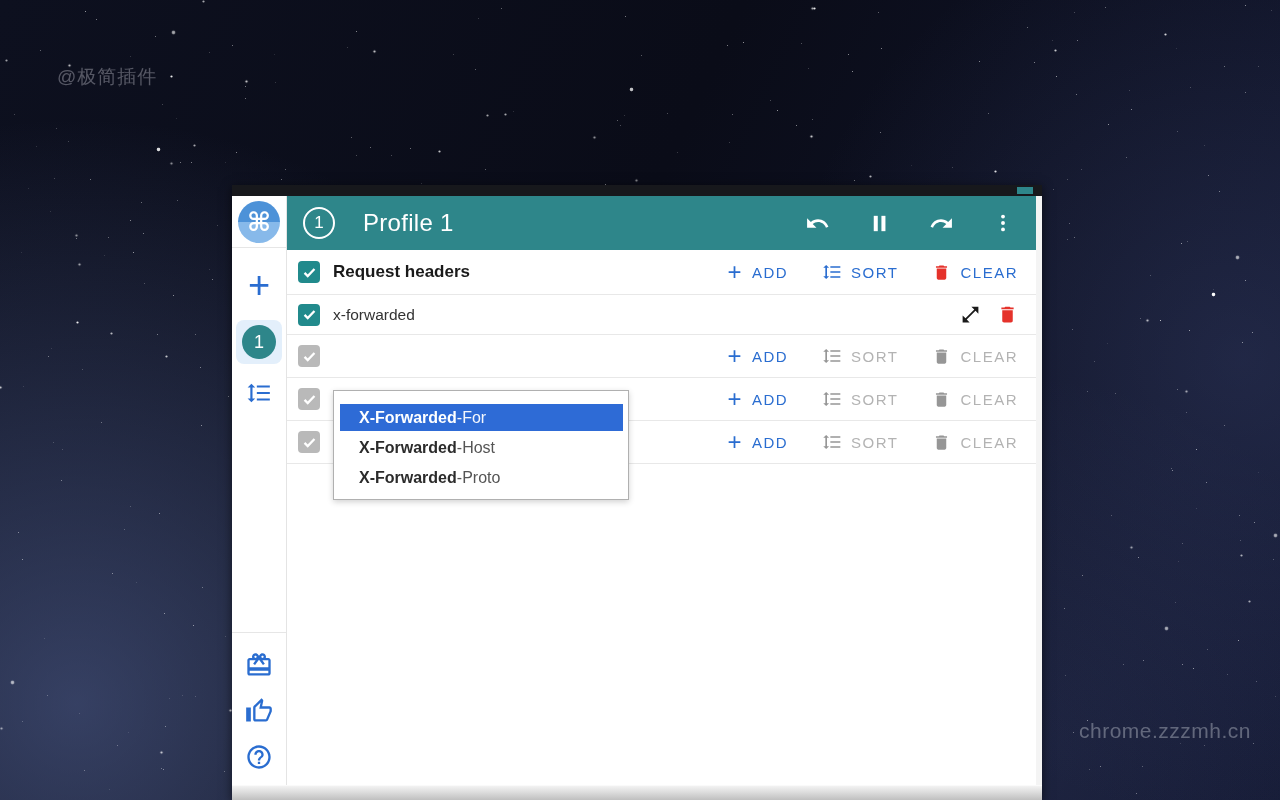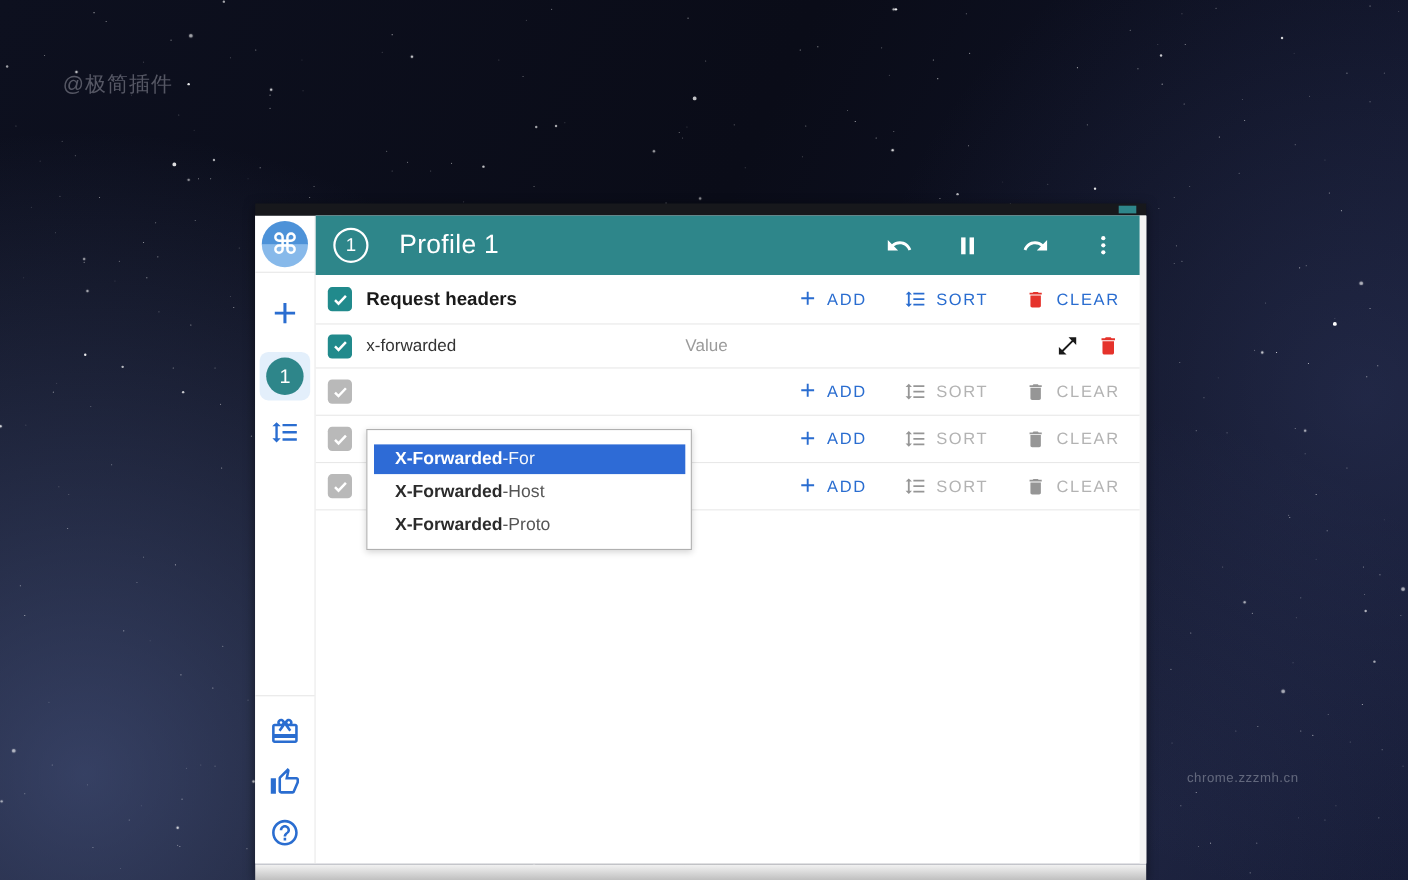--- a/index.html
+++ b/index.html
@@ -15,21 +15,21 @@
       linear-gradient(115deg,#0d101f 0%,#0a0c18 45%,#131831 100%);
   }
   .star-layer { position:absolute; left:0; top:0; width:1px; height:1px; border-radius:50%; }
 
   .main-title {
     position:absolute; top:56px; left:0; width:100%; text-align:center;
     color:#ffffff; font-size:43px; font-weight:bold; letter-spacing:-0.5px;
     text-shadow:0 1px 2px rgba(0,0,0,.6);
   }
   .wm-top { position:absolute; left:57px; top:64px; font-size:19px; color:rgba(205,205,215,.38); letter-spacing:1px; }
-  .wm-bottom { position:absolute; left:1079px; top:700px; font-size:12px; color:rgba(195,200,210,.42); letter-spacing:.5px; }
+  .wm-bottom { position:absolute; left:1079px; top:719px; font-size:21px; color:rgba(195,200,210,.42); letter-spacing:.5px; }
 
   
   .popup { position:absolute; left:232px; top:185px; width:810px; height:615px;
            box-shadow:0 2px 10px rgba(0,0,0,.55); }
   .popup-topbar { position:relative; height:11px; background:#17181c; }
   .popup-topbar .teal-notch { position:absolute; right:9px; top:2px; width:16px; height:7px; background:#2e868a; }
   .popup-main { display:flex; height:589px; background:#ffffff; }
   .popup-bottombar { height:15px;
     background:linear-gradient(#f2f2f2 0%, #dcdcdc 45%, #cfcfcf 70%, #bfbfbf 100%);
     border-top:1px solid #fafafa; }
@@ -212,21 +212,20 @@
             </div>
           </div>
 
           <div class="row row-entry">
             <div class="cbx">
               <svg width="17" height="17" viewBox="0 0 24 24">
                   <path fill="none" stroke="#fff" stroke-width="3.2" d="M5 12.5l4.5 4.5L19 7"></path>
                 </svg>
             </div>
             <input class="name-input" value="x-forwarded" style="">
-            <input class="value-input" placeholder="Value" style="">
             <div class="entry-icons">
               <span class="expand-btn">
                 <svg width="21" height="21" viewBox="0 0 24 24" fill="currentColor">
                     <path d="M21 11V3h-8l3.29 3.29-10 10L3 13v8h8l-3.29-3.29 10-10L21 11z"></path>
                   </svg>
               </span>
               <span class="trash-btn">
                 <svg width="21" height="21" viewBox="0 0 24 24" fill="currentColor">
                     <path d="M6 19c0 1.1.9 2 2 2h8c1.1 0 2-.9 2-2V7H6v12zM19 4h-3.5l-1-1h-5l-1 1H5v2h14V4z"></path>
                   </svg>

